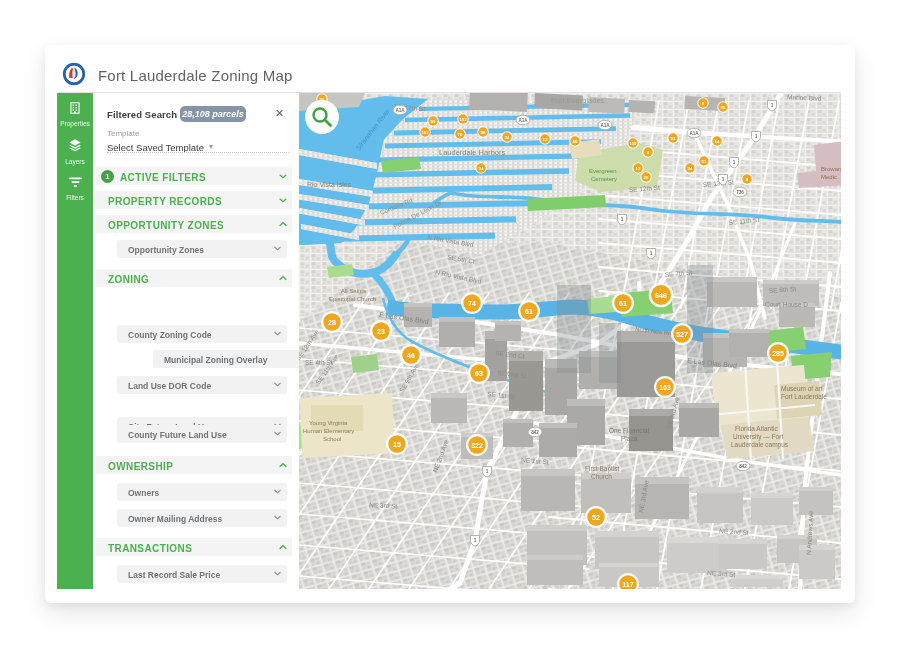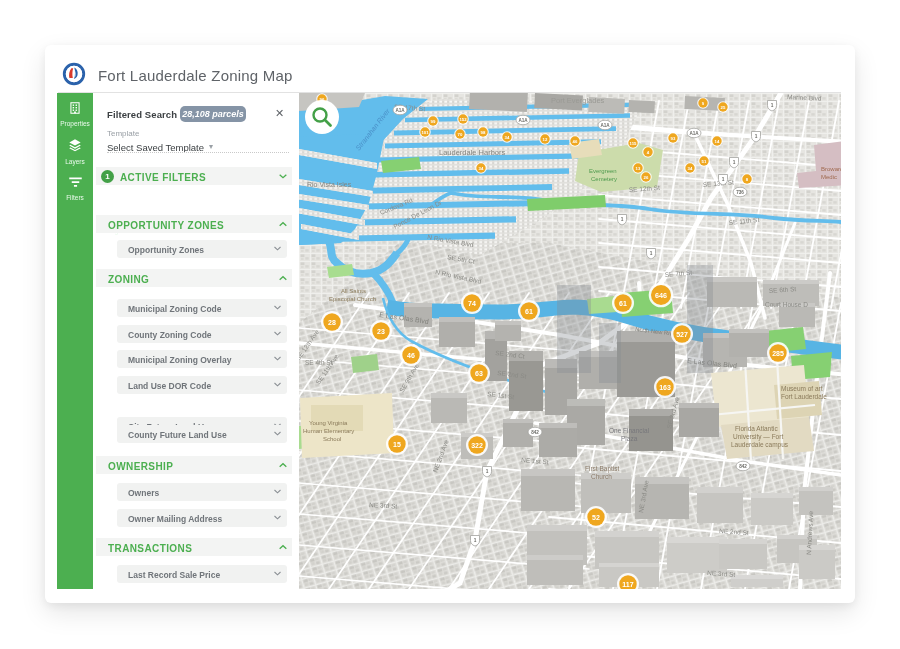--- a/index.html
+++ b/index.html
@@ -85,20 +85,26 @@
   <div class="tselect">Select Saved Template</div>
   <div class="tcaret">▾</div>
   <div class="dotline"></div>
 <div class="secbar" style="top:122px;">
       <div class="numbadge">1</div>
       <div class="sectext" style="left:24px;">ACTIVE FILTERS</div>
       <svg class="chev" viewBox="0 0 12 10">
         <path d="M2 3.5 L6 7 L10 3.5" fill="none" stroke="#4caf50" stroke-width="1.6"></path>
       </svg>
     </div>
+<div class="secbar" style="top:146px;">
+      <div class="sectext" style="left:12px;">PROPERTY RECORDS</div>
+      <svg class="chev" viewBox="0 0 12 10">
+        <path d="M2 3.5 L6 7 L10 3.5" fill="none" stroke="#4caf50" stroke-width="1.6"></path>
+      </svg>
+    </div>
 <div class="secbar" style="top:170px;">
       <div class="sectext" style="left:12px;">OPPORTUNITY ZONES</div>
       <svg class="chev" viewBox="0 0 12 10">
         <path d="M2 7 L6 3.5 L10 7" fill="none" stroke="#4caf50" stroke-width="1.6"></path>
       </svg>
     </div>
 <div class="secbar" style="top:224px;">
       <div class="sectext" style="left:12px;">ZONING</div>
       <svg class="chev" viewBox="0 0 12 10">
         <path d="M2 7 L6 3.5 L10 7" fill="none" stroke="#4caf50" stroke-width="1.6"></path>
@@ -115,33 +121,27 @@
       <svg class="chev" viewBox="0 0 12 10">
         <path d="M2 7 L6 3.5 L10 7" fill="none" stroke="#4caf50" stroke-width="1.6"></path>
       </svg>
     </div>
 <div class="drow" style="top:195px;">
       <div class="drtext">Opportunity Zones</div>
       <svg class="drchev" viewBox="0 0 12 10">
         <path d="M2 3 L6 6.8 L10 3" fill="none" stroke="#8a8f94" stroke-width="1.4"></path>
       </svg>
     </div>
-<div class="drow" style="top:254px;">
-      <div class="drtext">Municipal Zoning Code</div>
-      <svg class="drchev" viewBox="0 0 12 10">
-        <path d="M2 3 L6 6.8 L10 3" fill="none" stroke="#8a8f94" stroke-width="1.4"></path>
-      </svg>
-    </div>
 <div class="drow" style="top:280px;">
       <div class="drtext">County Zoning Code</div>
       <svg class="drchev" viewBox="0 0 12 10">
         <path d="M2 3 L6 6.8 L10 3" fill="none" stroke="#8a8f94" stroke-width="1.4"></path>
       </svg>
     </div>
-<div class="drow" style="top:305px;">
+<div class="drow" style="top:305px;margin-left:36px;">
       <div class="drtext">Municipal Zoning Overlay</div>
       <svg class="drchev" viewBox="0 0 12 10">
         <path d="M2 3 L6 6.8 L10 3" fill="none" stroke="#8a8f94" stroke-width="1.4"></path>
       </svg>
     </div>
 <div class="drow" style="top:331px;">
       <div class="drtext">Land Use DOR Code</div>
       <svg class="drchev" viewBox="0 0 12 10">
         <path d="M2 3 L6 6.8 L10 3" fill="none" stroke="#8a8f94" stroke-width="1.4"></path>
       </svg>

